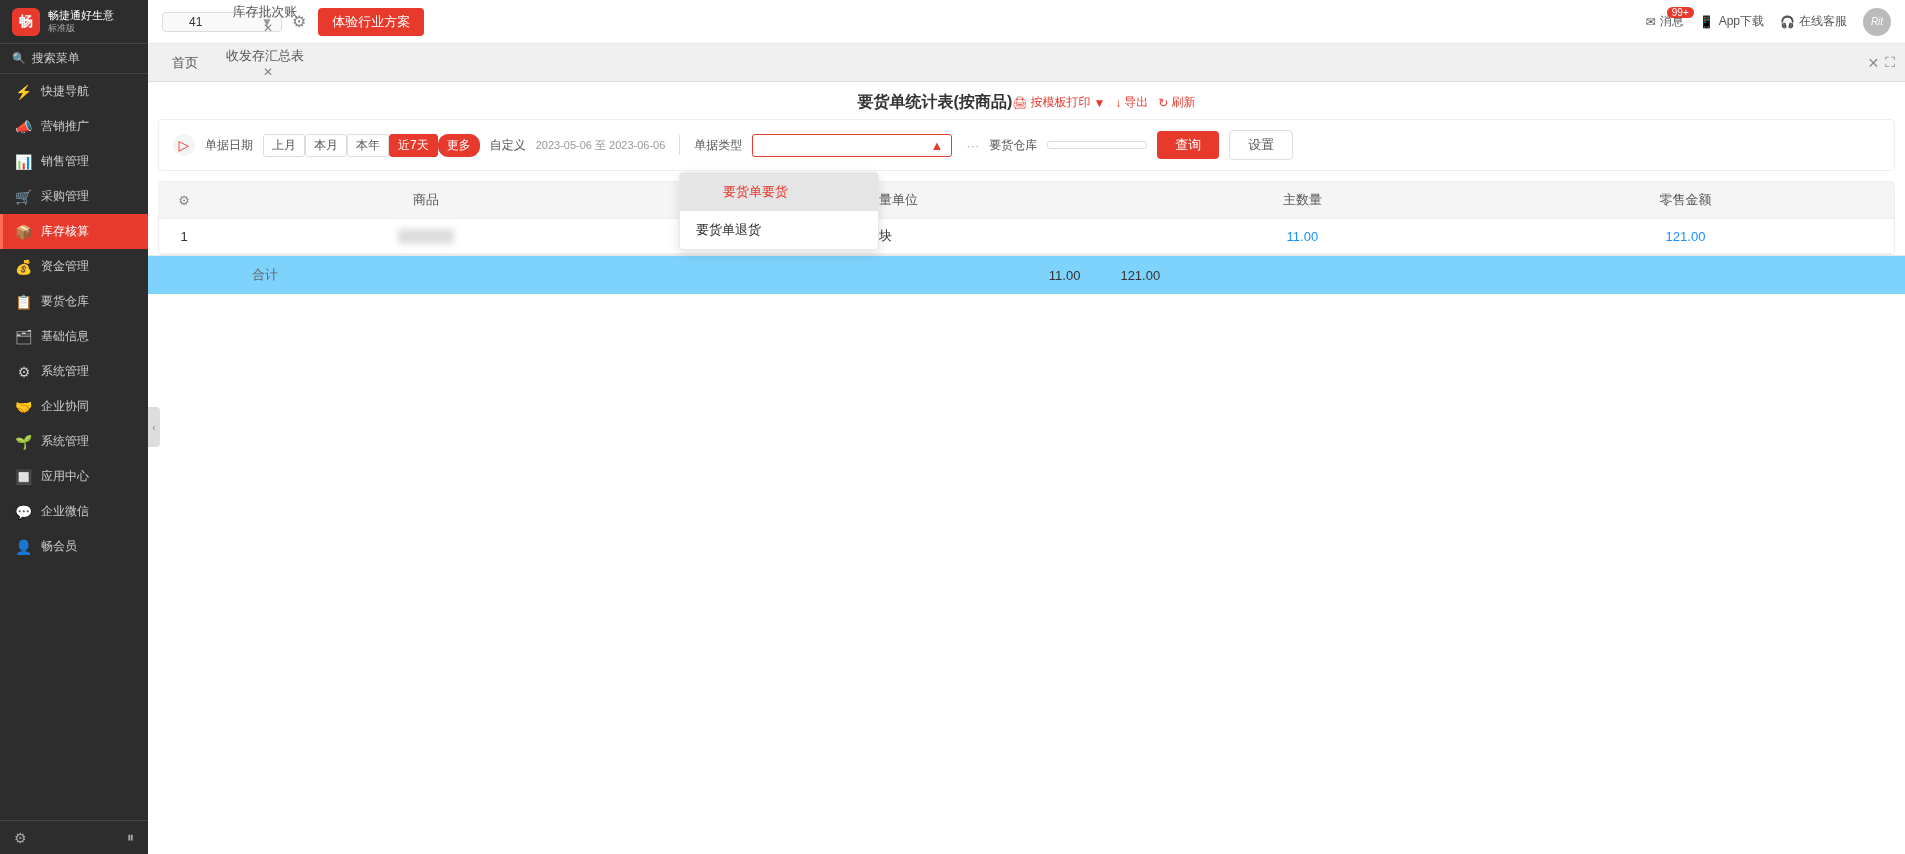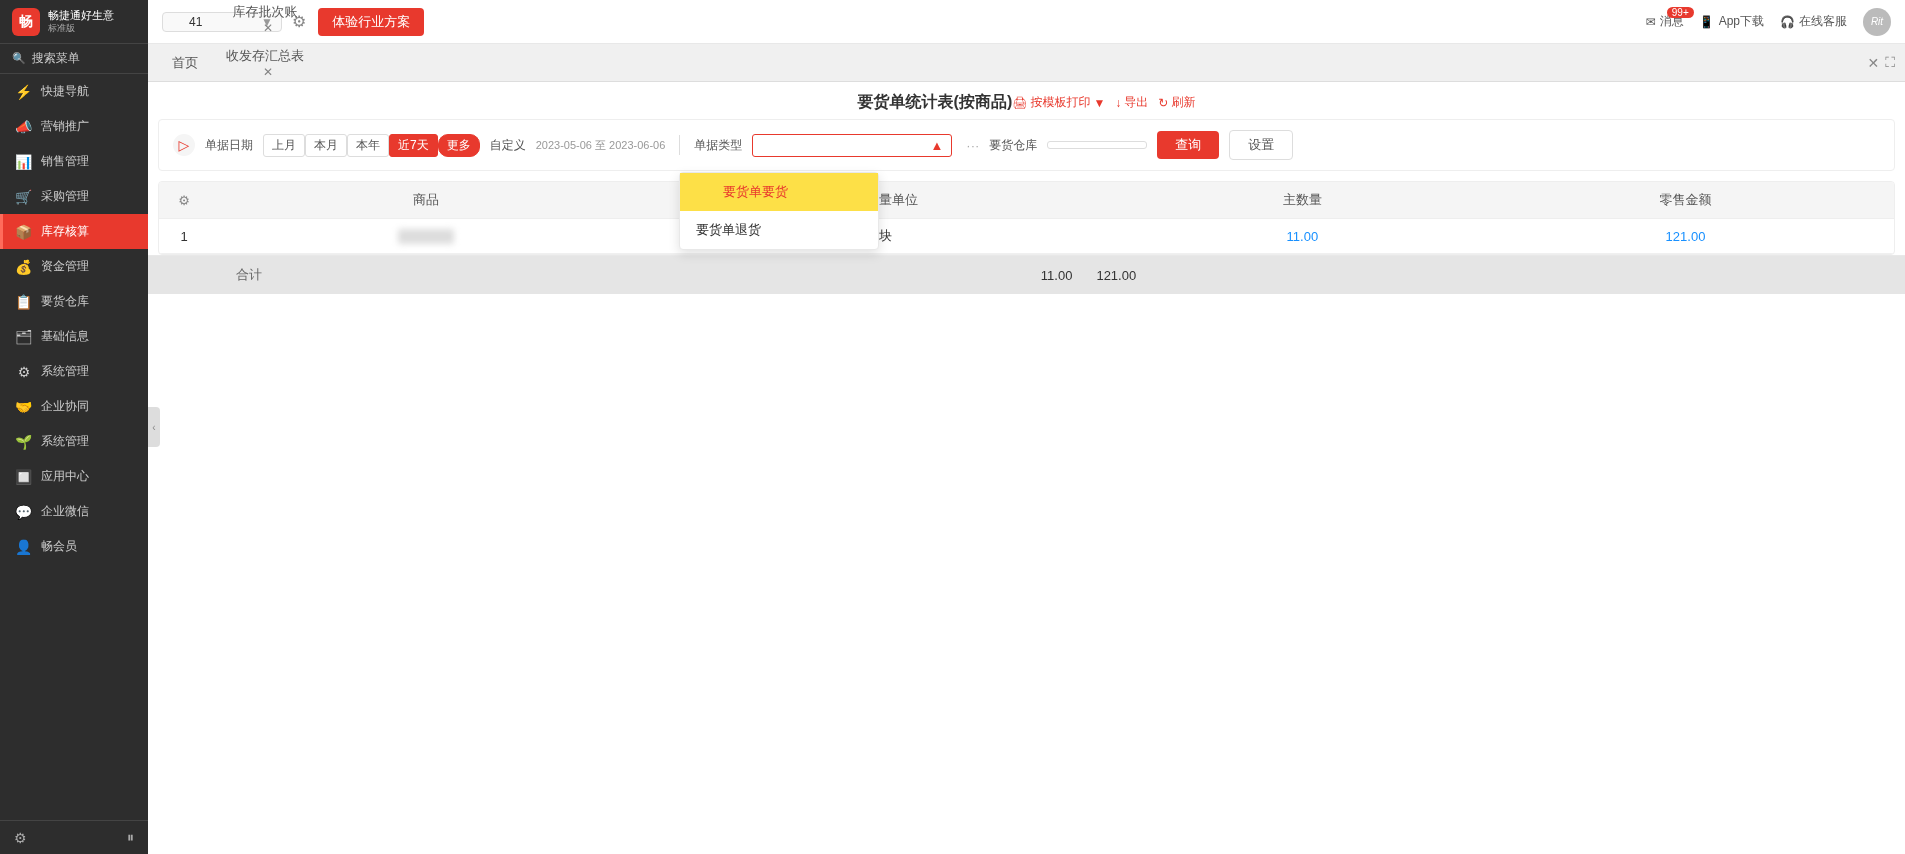--- a/index.html
+++ b/index.html
@@ -323,21 +323,21 @@
       box-shadow: 0 4px 12px rgba(0,0,0,0.12);
       z-index: 100;
       width: 200px;
     }
     .dropdown-item {
       padding: 10px 16px;
       font-size: 13px;
       cursor: pointer;
       color: #333;
     }
-    .dropdown-item.selected { background: #fde047; color: #e8392d; padding-left: 43px; }
+    .dropdown-item.selected { background: #e5e5e5; color: #e8392d; padding-left: 43px; }
 
     
     .table-container {
       margin: 0 10px;
       border: 1px solid #eee;
       border-radius: 4px;
       overflow: hidden;
     }
     table {
       width: 100%;
@@ -360,28 +360,28 @@
       border-bottom: 1px solid #f0f0f0;
       color: #333;
     }
     .td-num { color: #1890ff; cursor: pointer; }
 
     
     .th-gear { color: #888; cursor: pointer; }
 
     
     .table-footer {
-      background: #e5e5e5;
+      background: #7dd3fc;
       display: flex;
       align-items: center;
       padding: 10px 14px;
       font-size: 13px;
       color: #333;
       border-top: 1px solid #e8e8e8;
-      gap: 24px;
+      gap: 40px;
     }
     .footer-label { color: #666; }
     .footer-val { font-weight: 500; }
 
     
     .blurred {
       filter: blur(3px);
       user-select: none;
       background: #ddd;
       border-radius: 2px;

